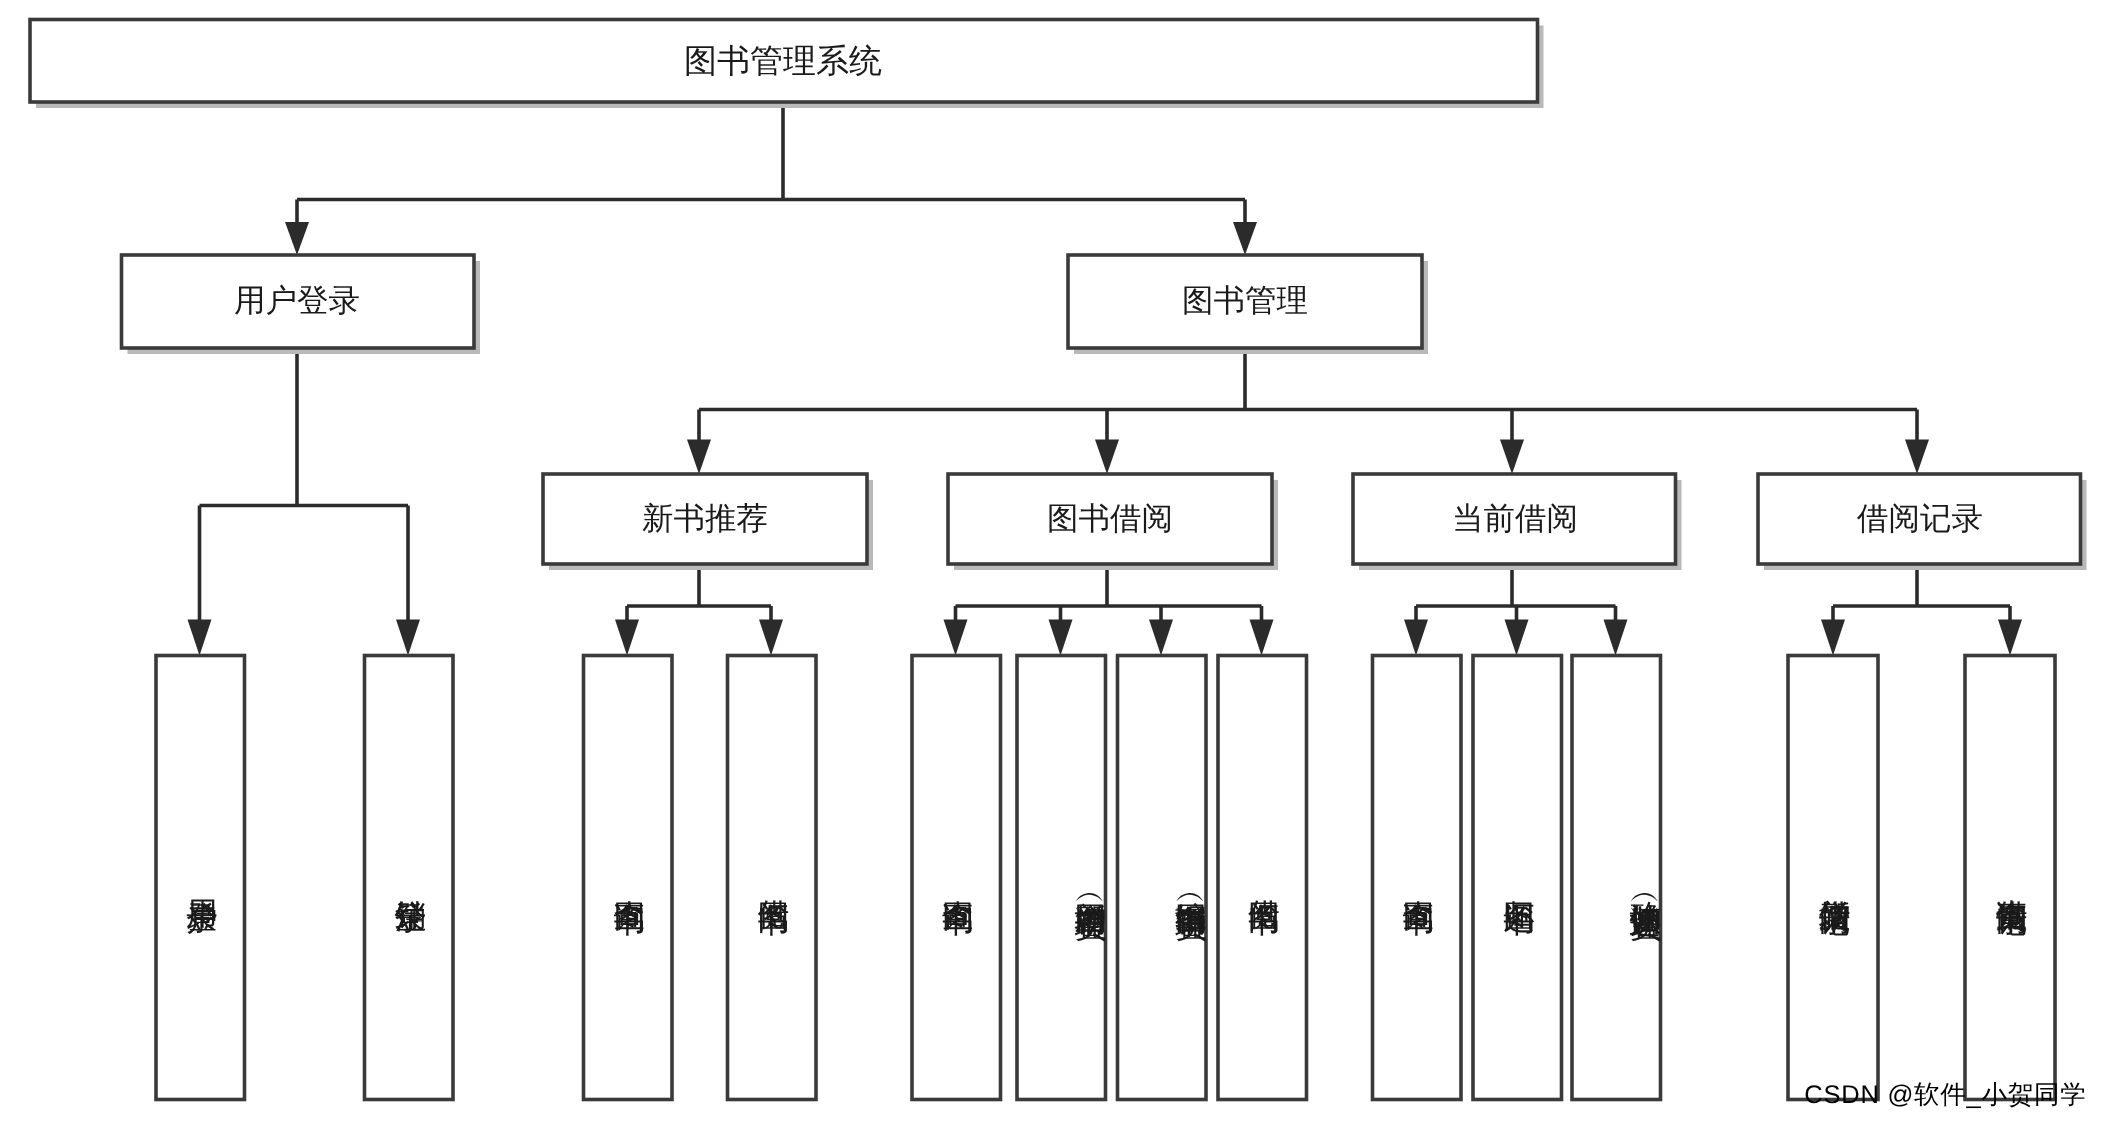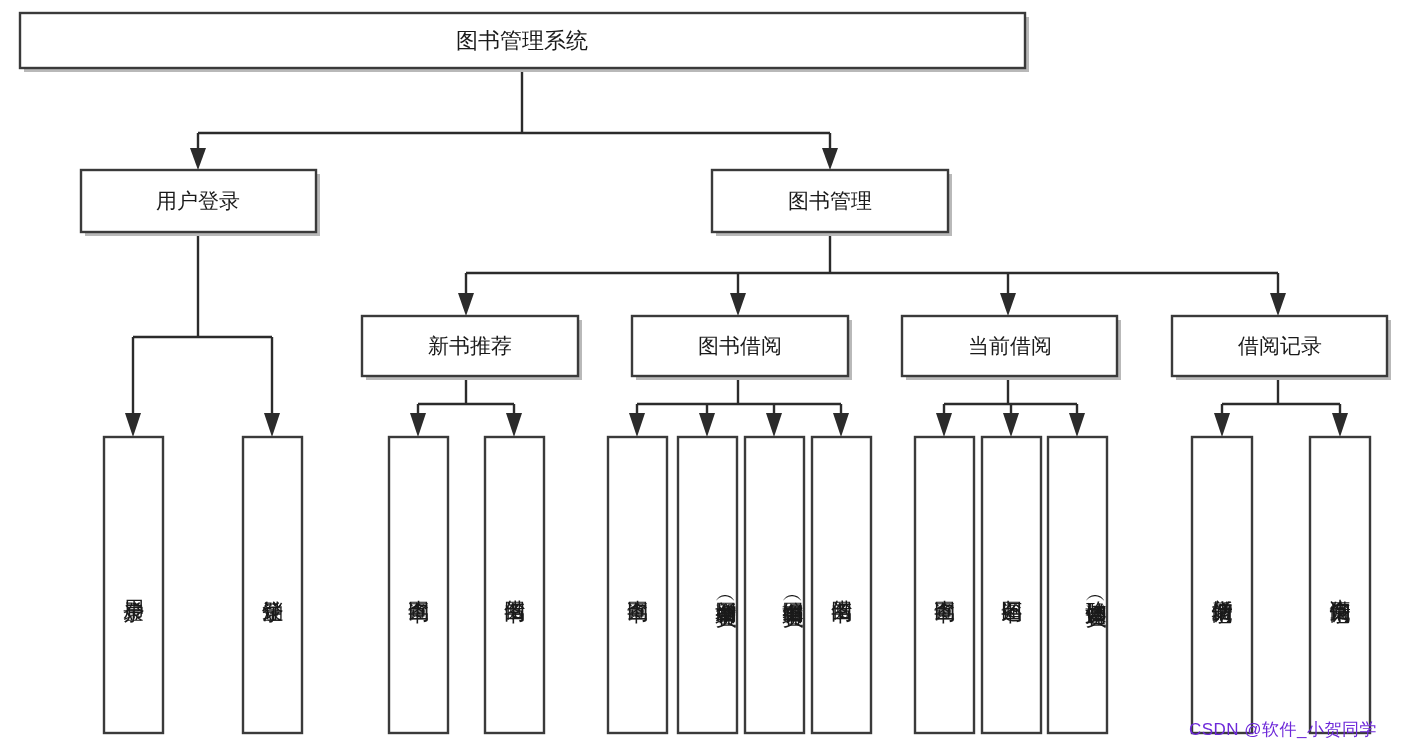--- a/index.html
+++ b/index.html
@@ -73,25 +73,25 @@
     letter-spacing: 1px;
     display: flex;
     align-items: center;
     justify-content: center;
     text-align: center;
     pointer-events: none;
     user-select: none;
   }
   .watermark {
     position: absolute;
-    right: 28px;
+    right: 14px;
     bottom: 6px;
     font-family: "Liberation Sans", "DejaVu Sans", sans-serif;
     font-size: 17px;
-    color: #6d28d9;
+    color: #000000;
     letter-spacing: 0.5px;
     user-select: none;
   }
 </style>
 </head>
 <body>
 
 <div id="diagram-root">
 
   <svg id="flow-svg" viewBox="0 0 1405 747">

